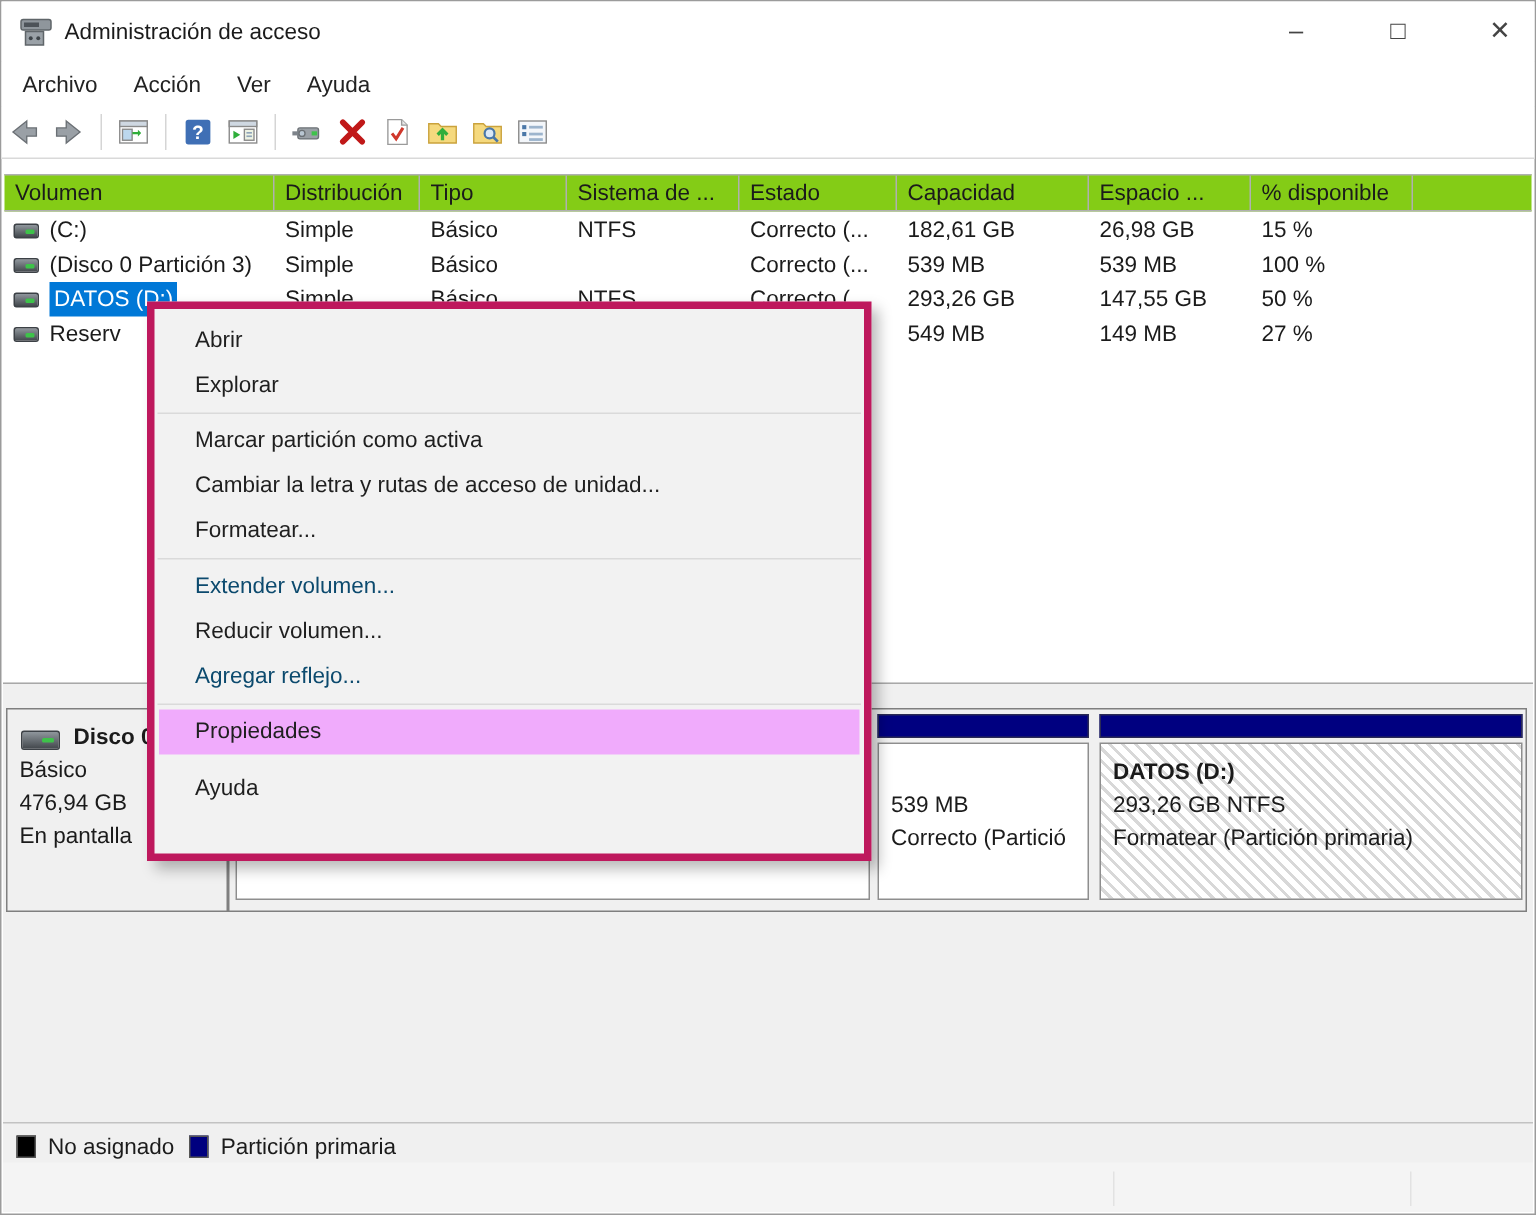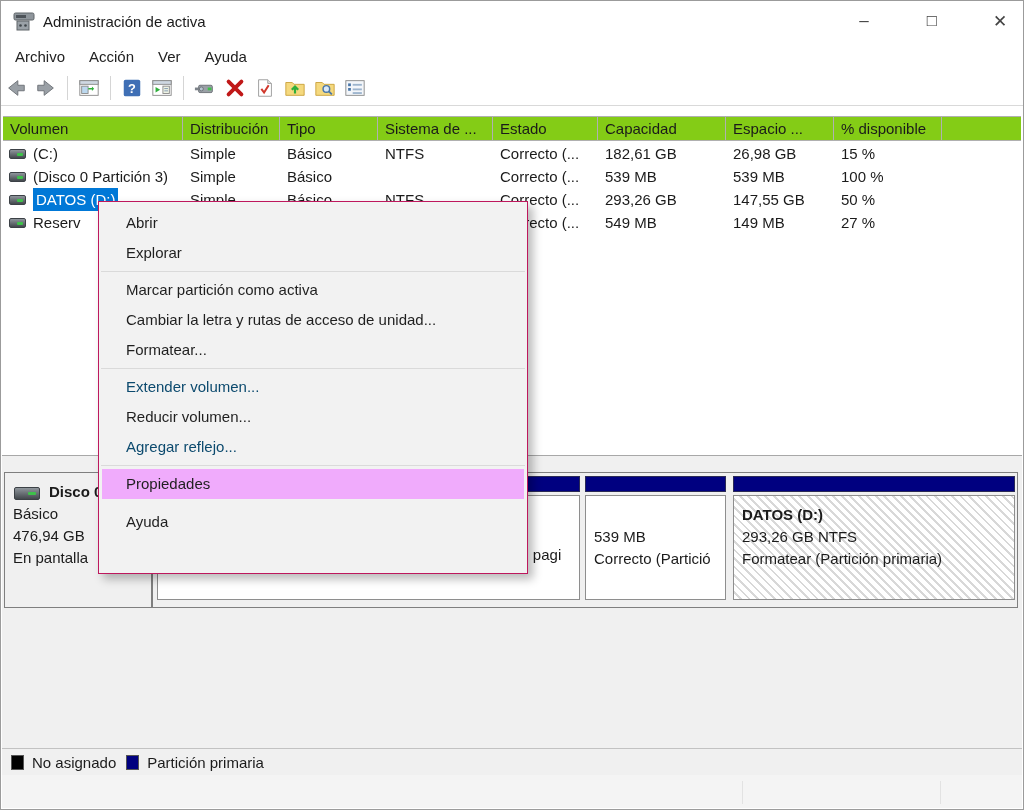--- a/index.html
+++ b/index.html
@@ -54,50 +54,50 @@
   .diskgraph { position:absolute; left:150px; top:16px; width:866px; height:136px; background:#f0f0f0; border:1px solid #7f7f7f; }
   .part { position:absolute; top:3px; bottom:5px; }
   .pbar { position:absolute; left:0; right:0; top:0; height:16px; background:#000080; border:1px solid #2a2a55; }
   .pbody { position:absolute; left:0; right:0; top:19px; bottom:2px; background:#fff; border:1px solid #8e8e8e; overflow:hidden; }
   .pbody .ptxt { padding:6px 8px; line-height:22px; white-space:nowrap; }
   .pname { font-weight:bold; }
   .part-sel .pbody { background:repeating-linear-gradient(45deg,#ffffff 0px,#ffffff 4px,#d8d8d8 4px,#d8d8d8 6px); }
   .frag { position:absolute; left:354px; top:50px; white-space:nowrap; }
 
   
-  .legend { position:absolute; left:0; right:0; top:292px; height:34px; background:#f0f0f0; border-top:1px solid #c2c2c2; border-bottom:6px solid #0c4a6e; display:flex; align-items:center; padding-left:9px; gap:10px; }
+  .legend { position:absolute; left:0; right:0; top:292px; height:34px; background:#f0f0f0; border-top:1px solid #c2c2c2; border-bottom:3px solid #0c4a6e; display:flex; align-items:center; padding-left:9px; gap:10px; }
   .lgitem { display:flex; align-items:center; gap:8px; }
   .lgswatch { width:13px; height:15px; border:1px solid #555; }
   .sw-black { background:#000; }
   .sw-navy { background:#00007f; }
   .statusstrip { position:absolute; left:0; right:0; top:319px; bottom:0; background:#f4f4f4; }
   .statusstrip .ssep { position:absolute; top:6px; bottom:4px; width:1px; background:#e2e2e2; }
 
   
-  .ctxmenu { position:absolute; left:97px; top:200px; width:430px; height:373px; background:#f2f2f2; border:1px solid #be185d; box-shadow:5px 5px 9px rgba(0,0,0,0.28); padding-top:6px; z-index:50; }
+  .ctxmenu { position:absolute; left:97px; top:200px; width:483px; height:373px; background:#f2f2f2; border:5px solid #be185d; box-shadow:5px 5px 9px rgba(0,0,0,0.28); padding-top:6px; z-index:50; }
   .cmi { height:30px; line-height:30px; padding-left:27px; color:#1f1f1f; white-space:nowrap; }
   .cmi.disabled { color:#0c4a6e; }
   .cmi.hl { background:#f0abfc; margin:0 3px; padding-left:24px; }
   .csep { height:1px; background:#dadada; margin:3px 2px; }
   .cspacer { height:8px; }
 </style>
 </head>
 <body>
 
 <div class="window">
 
   <div class="titlebar">
     <svg class="title-icon" viewBox="0 0 22 20">
       <rect x="1" y="2" width="20" height="7" rx="1.5" fill="#8f969c" stroke="#5f6569"></rect>
       <rect x="3" y="4" width="10" height="3" fill="#4d5359"></rect>
       <rect x="4" y="10" width="12" height="9" fill="#9aa1a7" stroke="#5f6569"></rect>
       <circle cx="7.5" cy="14.5" r="1.3" fill="#3e4449"></circle>
       <circle cx="12.5" cy="14.5" r="1.3" fill="#3e4449"></circle>
     </svg>
-    <span class="title-text">Administración de activa</span>
+    <span class="title-text">Administración de acceso</span>
     <div class="win-controls">
       <div class="win-btn">–</div>
       <div class="win-btn">□</div>
       <div class="win-btn">✕</div>
     </div>
   </div>
 
   <div class="menubar">
     <span class="mitem">Archivo</span>
     <span class="mitem">Acción</span>

